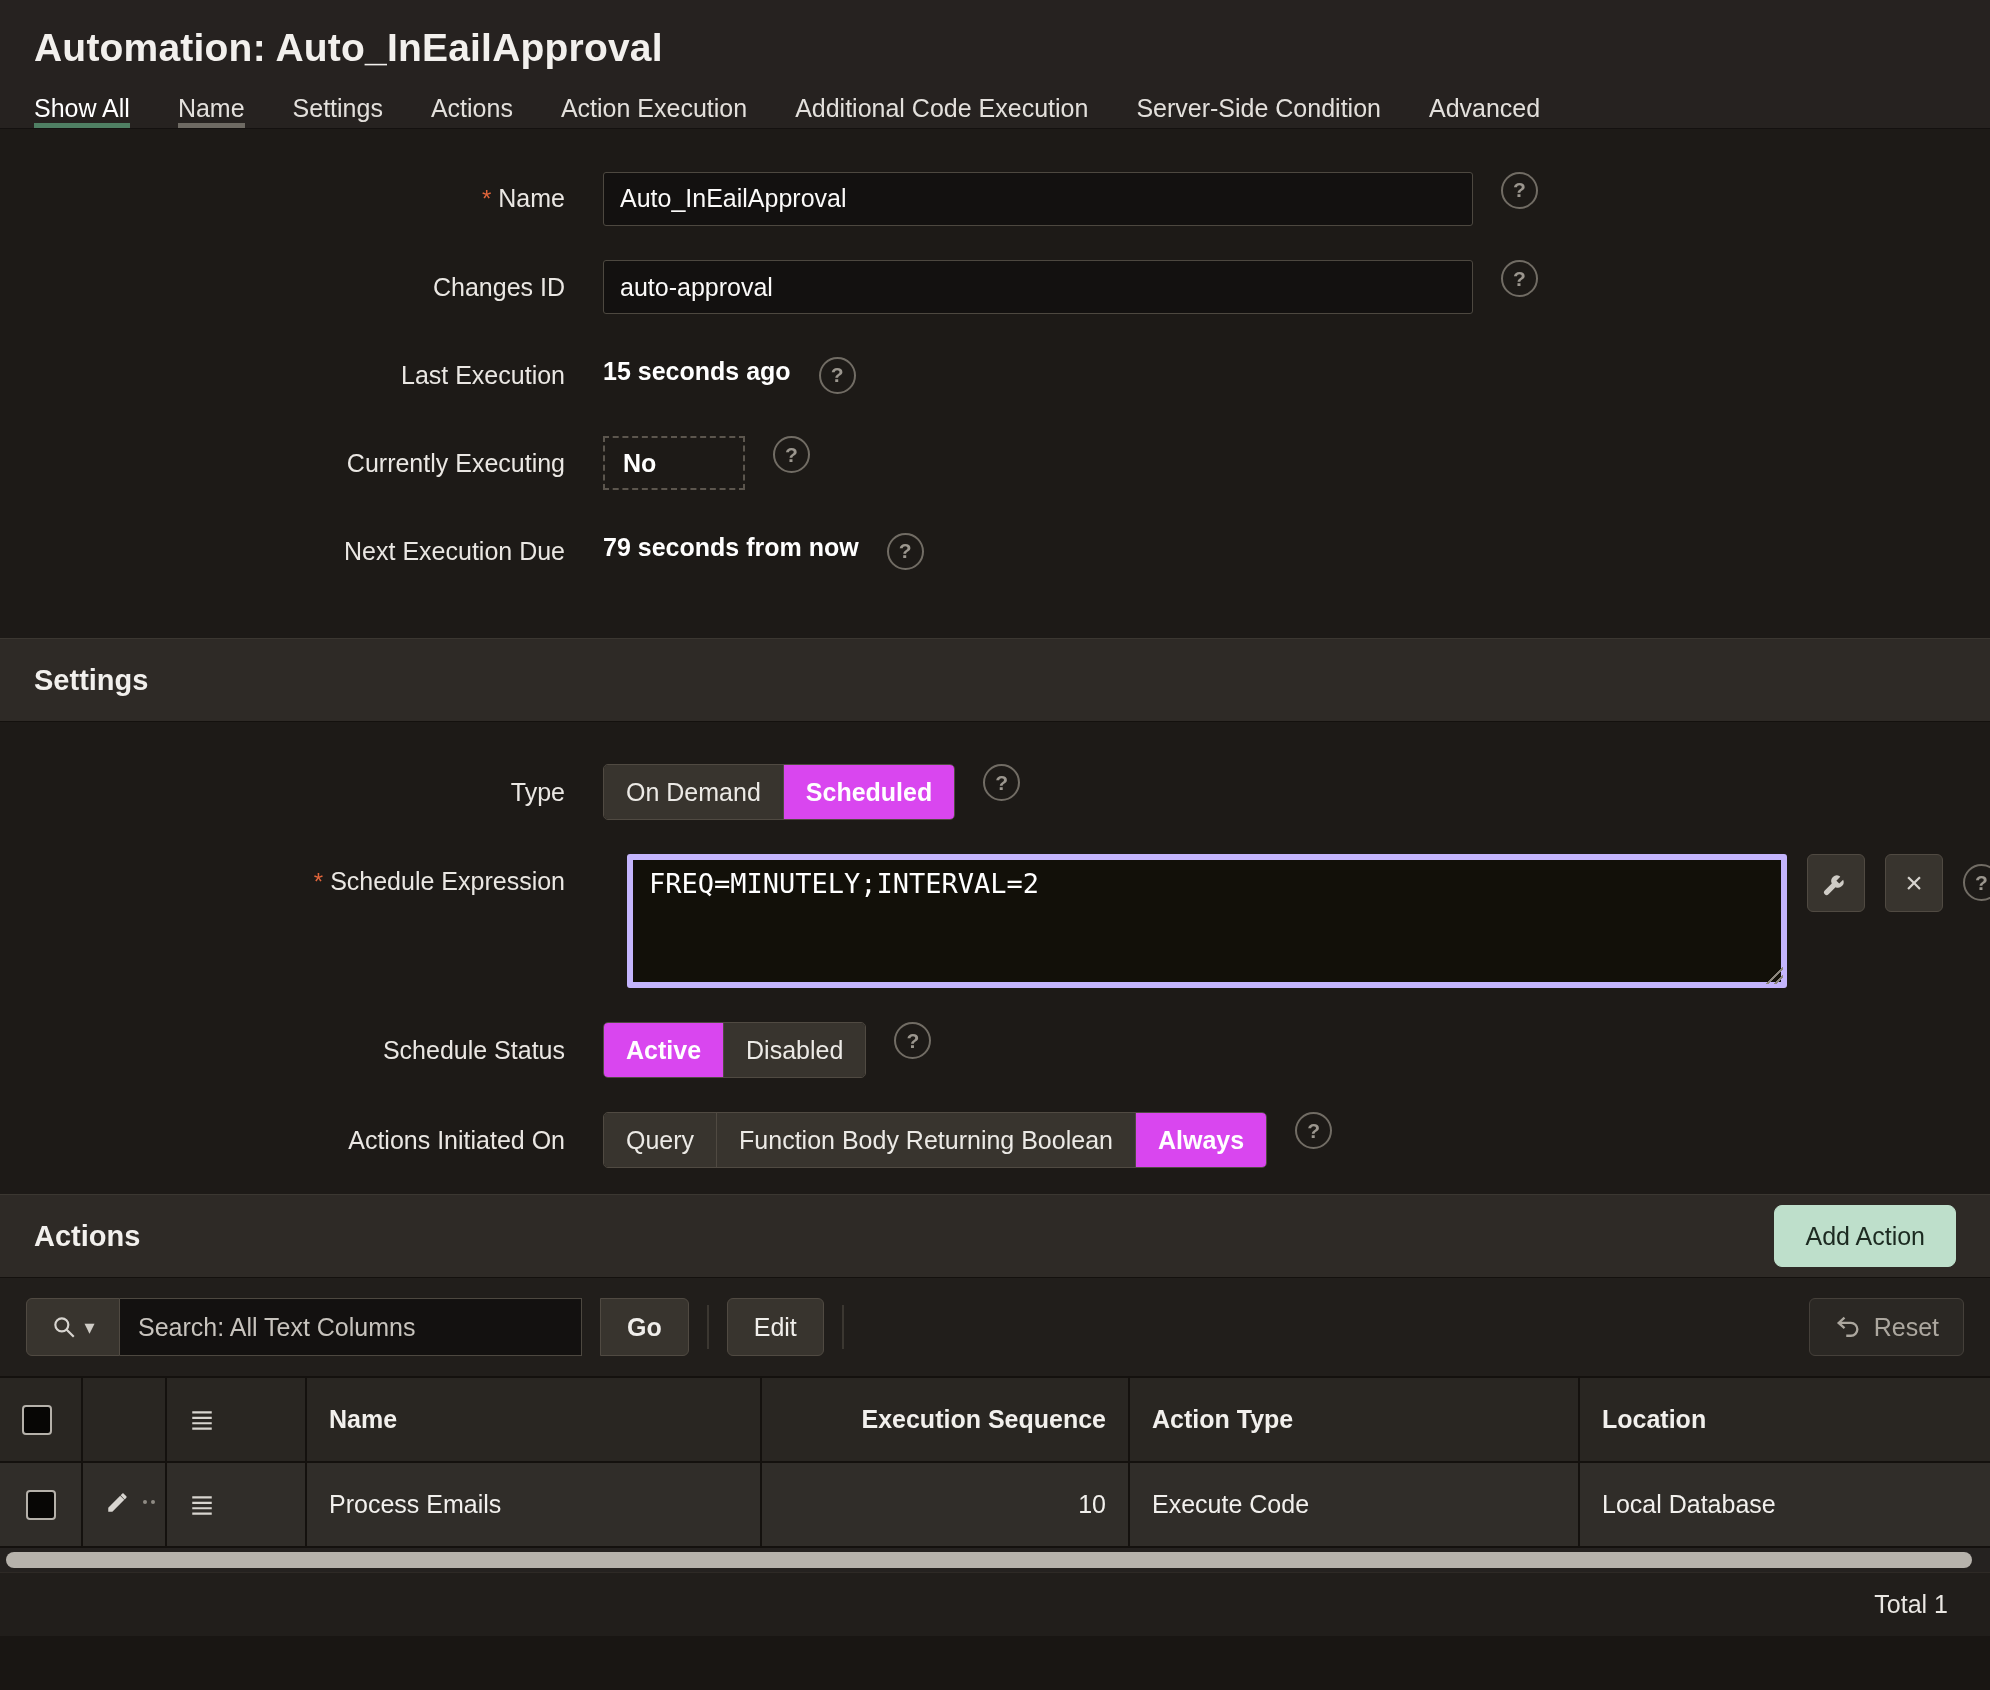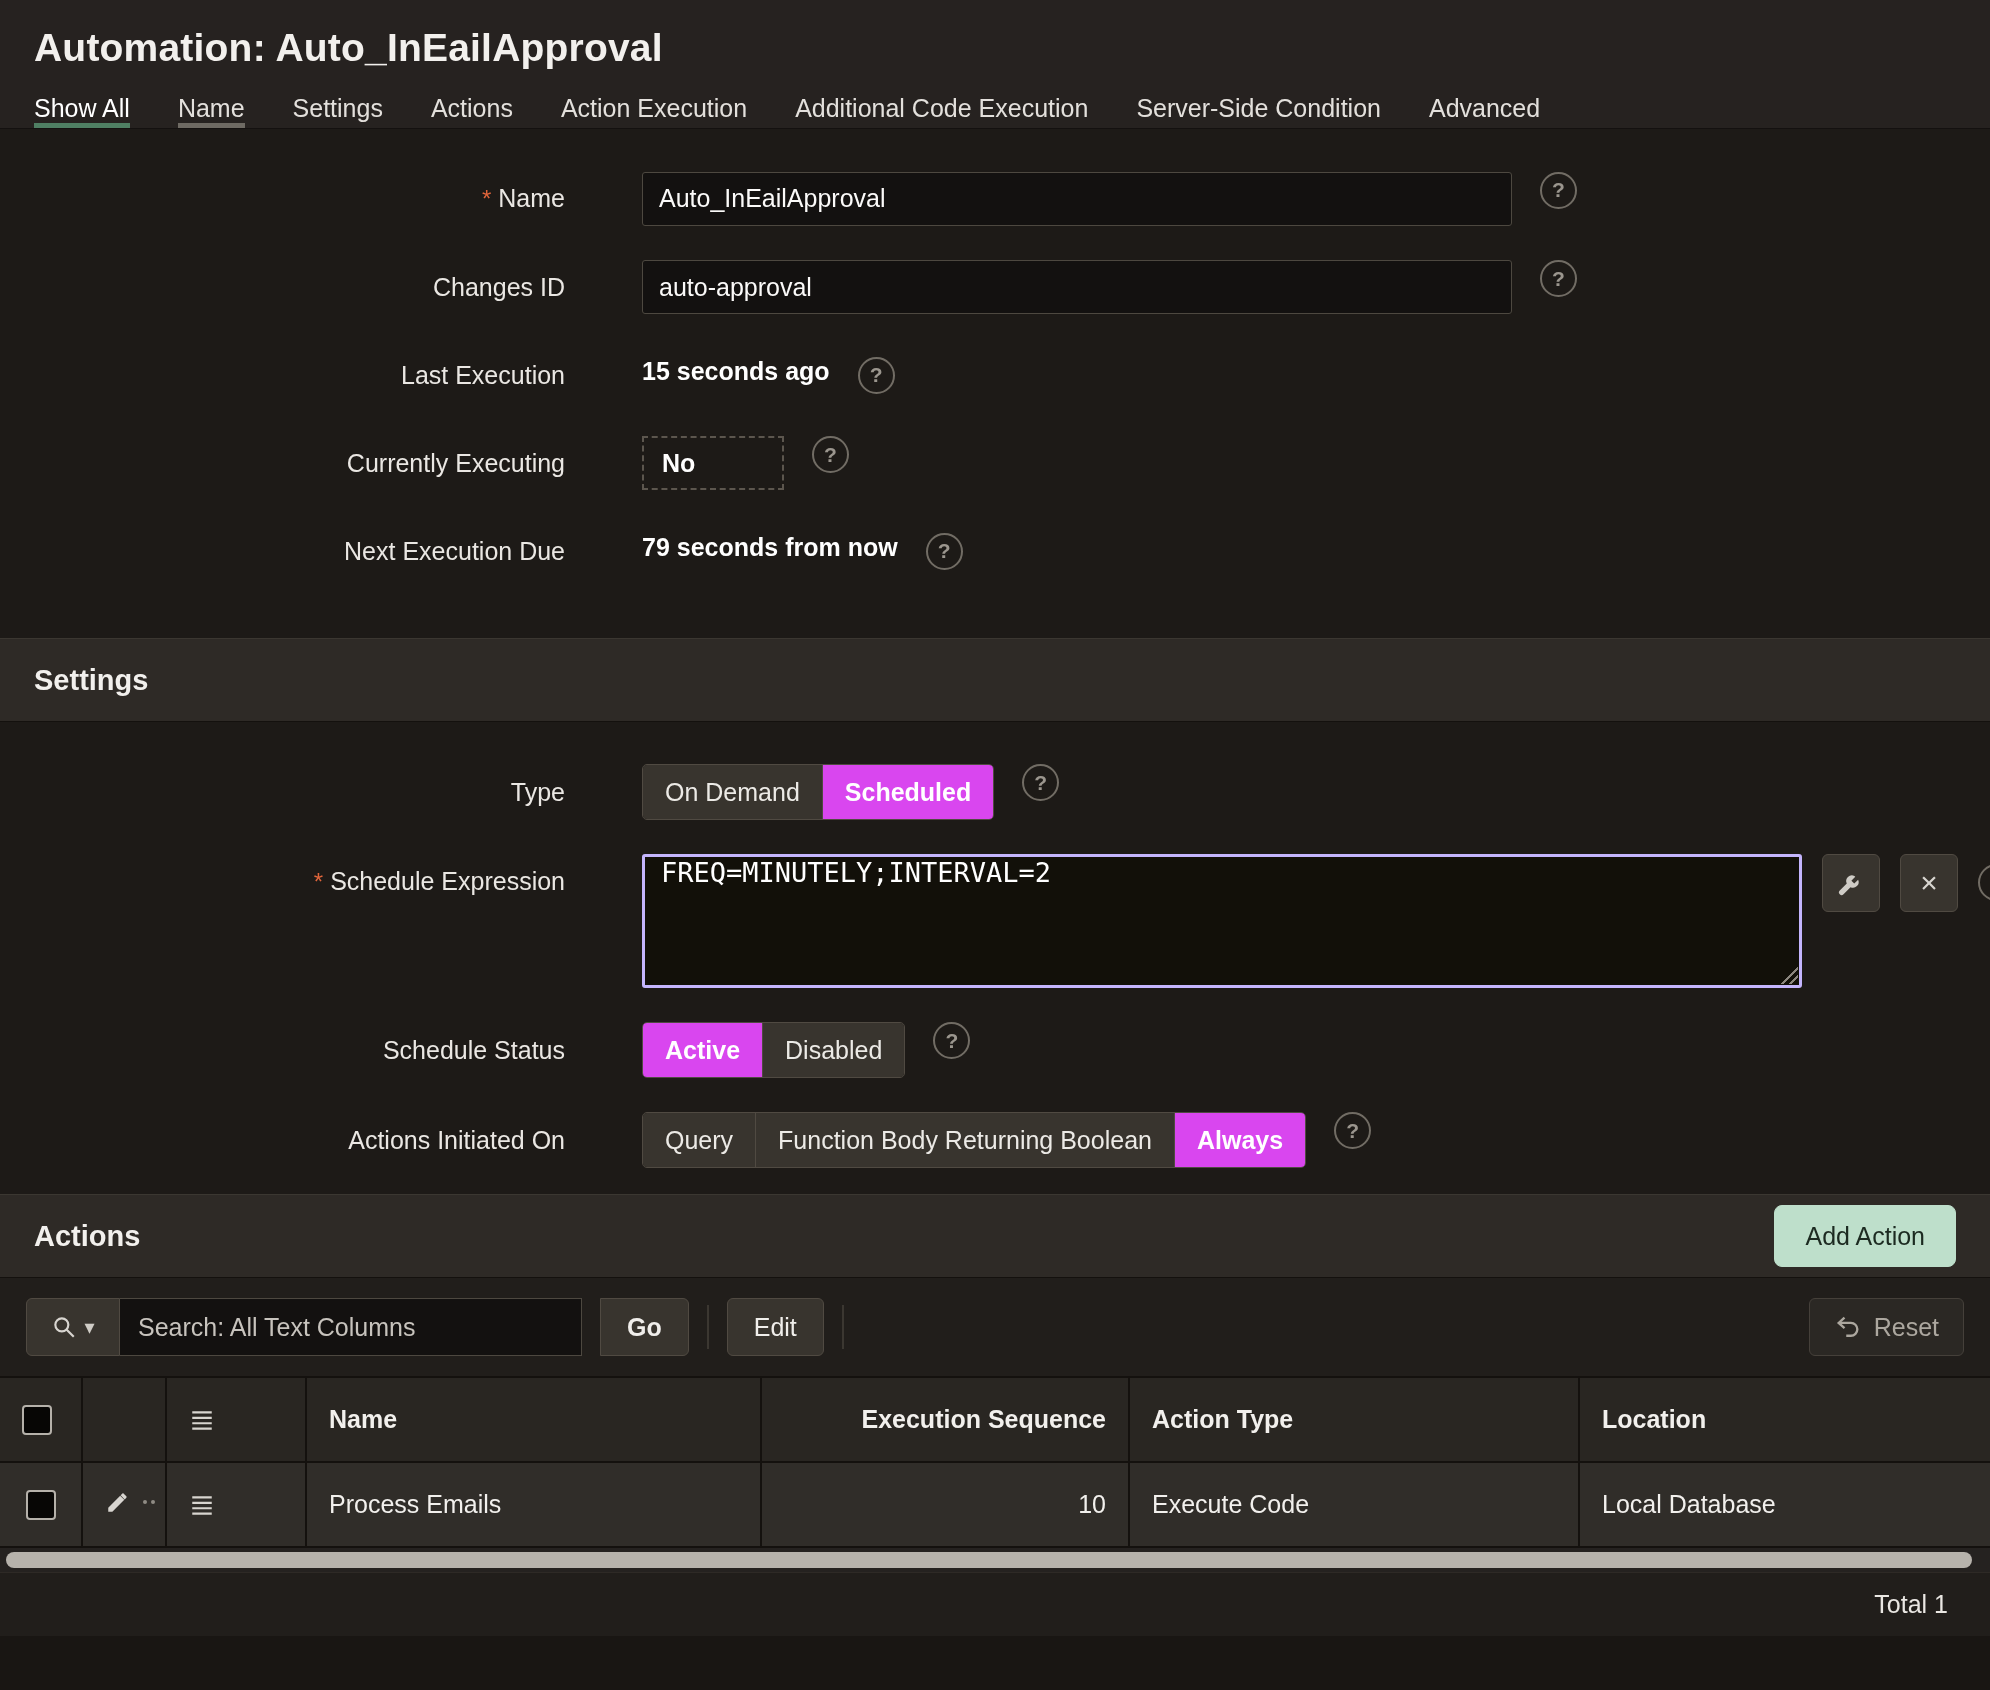--- a/index.html
+++ b/index.html
@@ -36,21 +36,21 @@
   }
   .tab {
     font-size: 25px; color: #e3e0dc; 
     border-bottom: 5px solid transparent; cursor: pointer; white-space: nowrap;
   }
   .tab.active { color: #ffffff; border-bottom-color: #4f7f63; }
   .tab.secondary-underline { border-bottom-color: #6e6a63; }
 
   
   .form-region { background: #1d1a17; padding: 42px 0 26px 0; }
-  .form-row { display: flex; align-items: center; margin-bottom: 34px; min-height: 54px; gap: 39px; }
+  .form-row { display: flex; align-items: center; margin-bottom: 34px; min-height: 54px; }
   .form-row.align-top { align-items: flex-start; }
   .label-col {
     width: 565px; flex: 0 0 565px; text-align: right;
     font-size: 25px; color: #eae7e3; line-height: 54px; white-space: nowrap;
   }
   .req { color: #e0653b; margin-right: 7px; font-size: 24px; }
   .content-col { margin-left: 38px; display: flex; align-items: flex-start; gap: 28px; }
   .content-col.top { align-items: flex-start; padding-top: 0; }
 
   .text-input {
@@ -86,23 +86,23 @@
     background: #38342e; color: #eceae6; font-size: 25px; padding: 0 22px; height: 54px;
     border: none; border-right: 1px solid #504a42; font-family: inherit; cursor: pointer; white-space: nowrap;
   }
   .toggle:last-child { border-right: none; }
   .toggle.selected { background: #d946ef; color: #ffffff; font-weight: bold; }
 
   
   .textarea-wrap { position: relative; }
   .expr-textarea {
     width: 1160px; height: 134px; background: #121009;
-    border: 3px solid #c4b5fd; border-radius: 3px;
+    border: 6px solid #c4b5fd; border-radius: 3px;
     color: #ffffff; font-family: "DejaVu Sans Mono", monospace;
-    font-size: 27px; padding: 0 16px; resize: none; display: block;
+    font-size: 27px; padding: 8px 16px; resize: none; display: block; margin-left: 24px;
   }
   .resize-corner {
     position: absolute; right: 4px; bottom: 4px; width: 18px; height: 18px;
     background: linear-gradient(135deg, transparent 52%, #8b867e 52%, #8b867e 60%, transparent 60%, transparent 74%, #8b867e 74%, #8b867e 82%, transparent 82%);
   }
   .icon-btn {
     width: 58px; height: 58px; background: #38342e; border: 1px solid #504a42; border-radius: 6px;
     display: inline-flex; align-items: center; justify-content: center;
     color: #d8d5d0; font-size: 30px; cursor: pointer; flex: 0 0 58px;
   }

